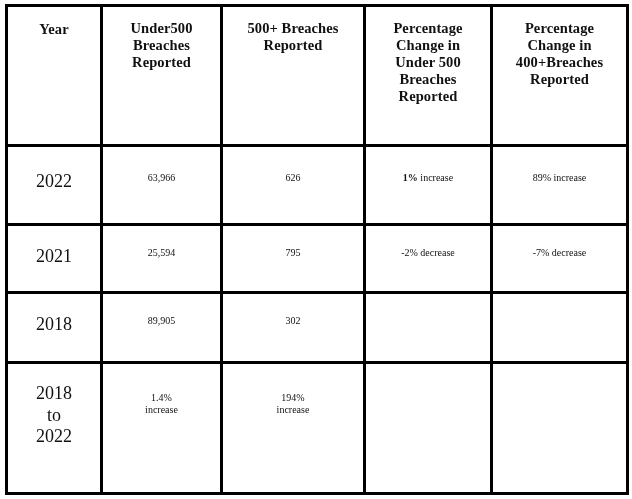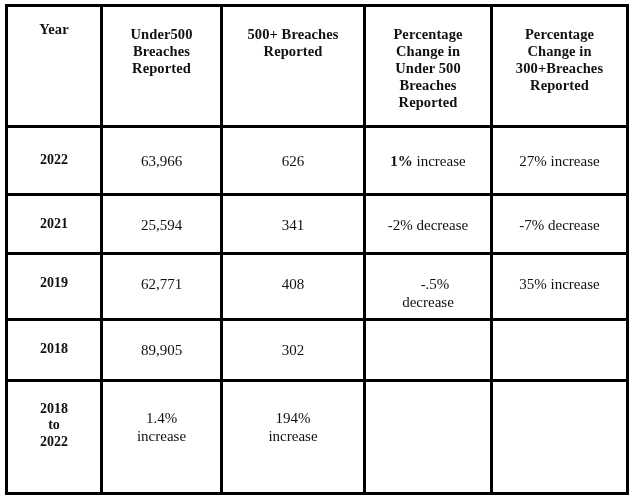--- a/index.html
+++ b/index.html
@@ -59,40 +59,40 @@
     display: block;
     text-align: center;
     line-height: 1.18;
     color: #111111;
   }
 
   
   td.hdr .cell-inner {
     font-weight: bold;
     font-size: 14.5px;
-    padding-top: 19px;
+    padding-top: 13px;
     letter-spacing: 0.1px;
   }
   td.hdr-year .cell-inner {
     padding-top: 14px;
   }
 
   
   td.yearcell .cell-inner {
-    font-weight: bold;
-    font-size: 14px;
+    font-weight: normal;
+    font-size: 18px;
     padding-top: 20px;
   }
   tr.r-2022 td.yearcell .cell-inner { padding-top: 24px; }
   tr.r-span td.yearcell .cell-inner { padding-top: 19px; }
 
   
   td.datacell .cell-inner {
     font-weight: normal;
-    font-size: 15px;
+    font-size: 10px;
     padding-top: 21px;
   }
   tr.r-2022 td.datacell .cell-inner { padding-top: 25px; }
   tr.r-span td.datacell .cell-inner { padding-top: 28px; }
 
   
   .em-bold { font-weight: bold; }
 
   .linebreak { display: block; }
 
@@ -136,83 +136,63 @@
             <span class="linebreak">Change in</span>
             <span class="linebreak">Under 500</span>
             <span class="linebreak">Breaches</span>
             <span class="linebreak">Reported</span>
           </span>
         </td>
         <td class="hdr">
           <span class="cell-inner">
             <span class="linebreak">Percentage</span>
             <span class="linebreak">Change in</span>
-            <span class="linebreak">300+Breaches</span>
+            <span class="linebreak">400+Breaches</span>
             <span class="linebreak">Reported</span>
           </span>
         </td>
       </tr>
 
       <tr class="r-2022">
         <td class="yearcell">
           <span class="cell-inner">2022</span>
         </td>
         <td class="datacell">
           <span class="cell-inner">63,966</span>
         </td>
         <td class="datacell">
           <span class="cell-inner">626</span>
         </td>
         <td class="datacell">
           <span class="cell-inner"><span class="em-bold">1%</span><span> increase</span></span>
         </td>
         <td class="datacell">
-          <span class="cell-inner">27% increase</span>
+          <span class="cell-inner">89% increase</span>
         </td>
       </tr>
 
       <tr class="r-2021">
         <td class="yearcell">
           <span class="cell-inner">2021</span>
         </td>
         <td class="datacell">
           <span class="cell-inner">25,594</span>
         </td>
         <td class="datacell">
-          <span class="cell-inner">341</span>
+          <span class="cell-inner">795</span>
         </td>
         <td class="datacell">
           <span class="cell-inner">-2% decrease</span>
         </td>
         <td class="datacell">
           <span class="cell-inner">-7% decrease</span>
         </td>
       </tr>
 
 
-      <tr class="r-2019">
-        <td class="yearcell">
-          <span class="cell-inner">2019</span>
-        </td>
-        <td class="datacell">
-          <span class="cell-inner">62,771</span>
-        </td>
-        <td class="datacell">
-          <span class="cell-inner">408</span>
-        </td>
-        <td class="datacell">
-          <span class="cell-inner">
-            <span class="nudge-right">-.5%</span>
-            <span class="linebreak">decrease</span>
-          </span>
-        </td>
-        <td class="datacell">
-          <span class="cell-inner">35% increase</span>
-        </td>
-      </tr>
 
       <tr class="r-2018">
         <td class="yearcell">
           <span class="cell-inner">2018</span>
         </td>
         <td class="datacell">
           <span class="cell-inner">89,905</span>
         </td>
         <td class="datacell">
           <span class="cell-inner">302</span>

